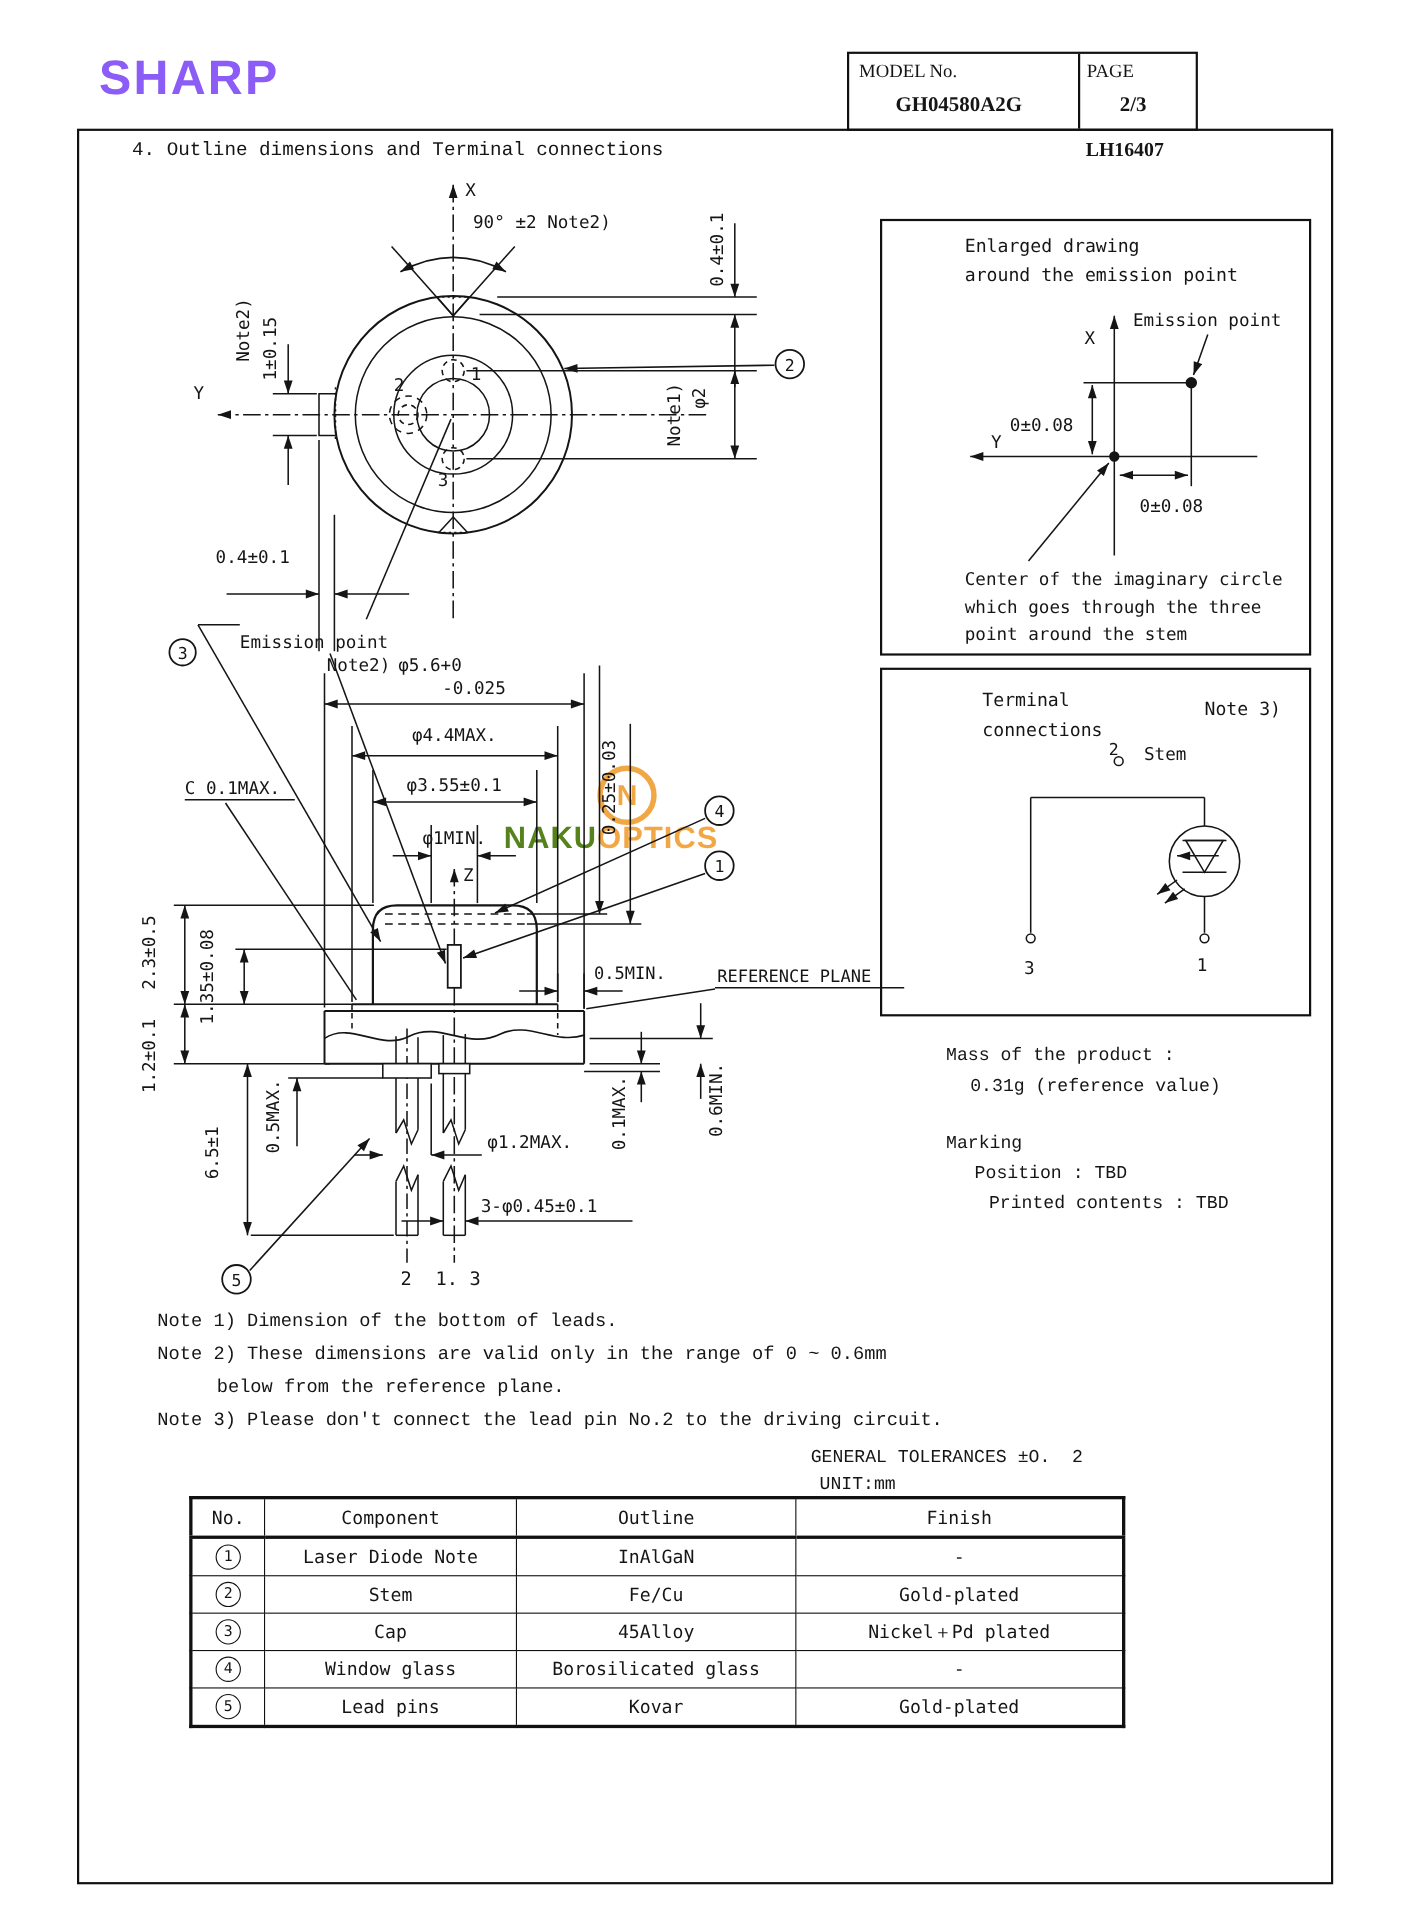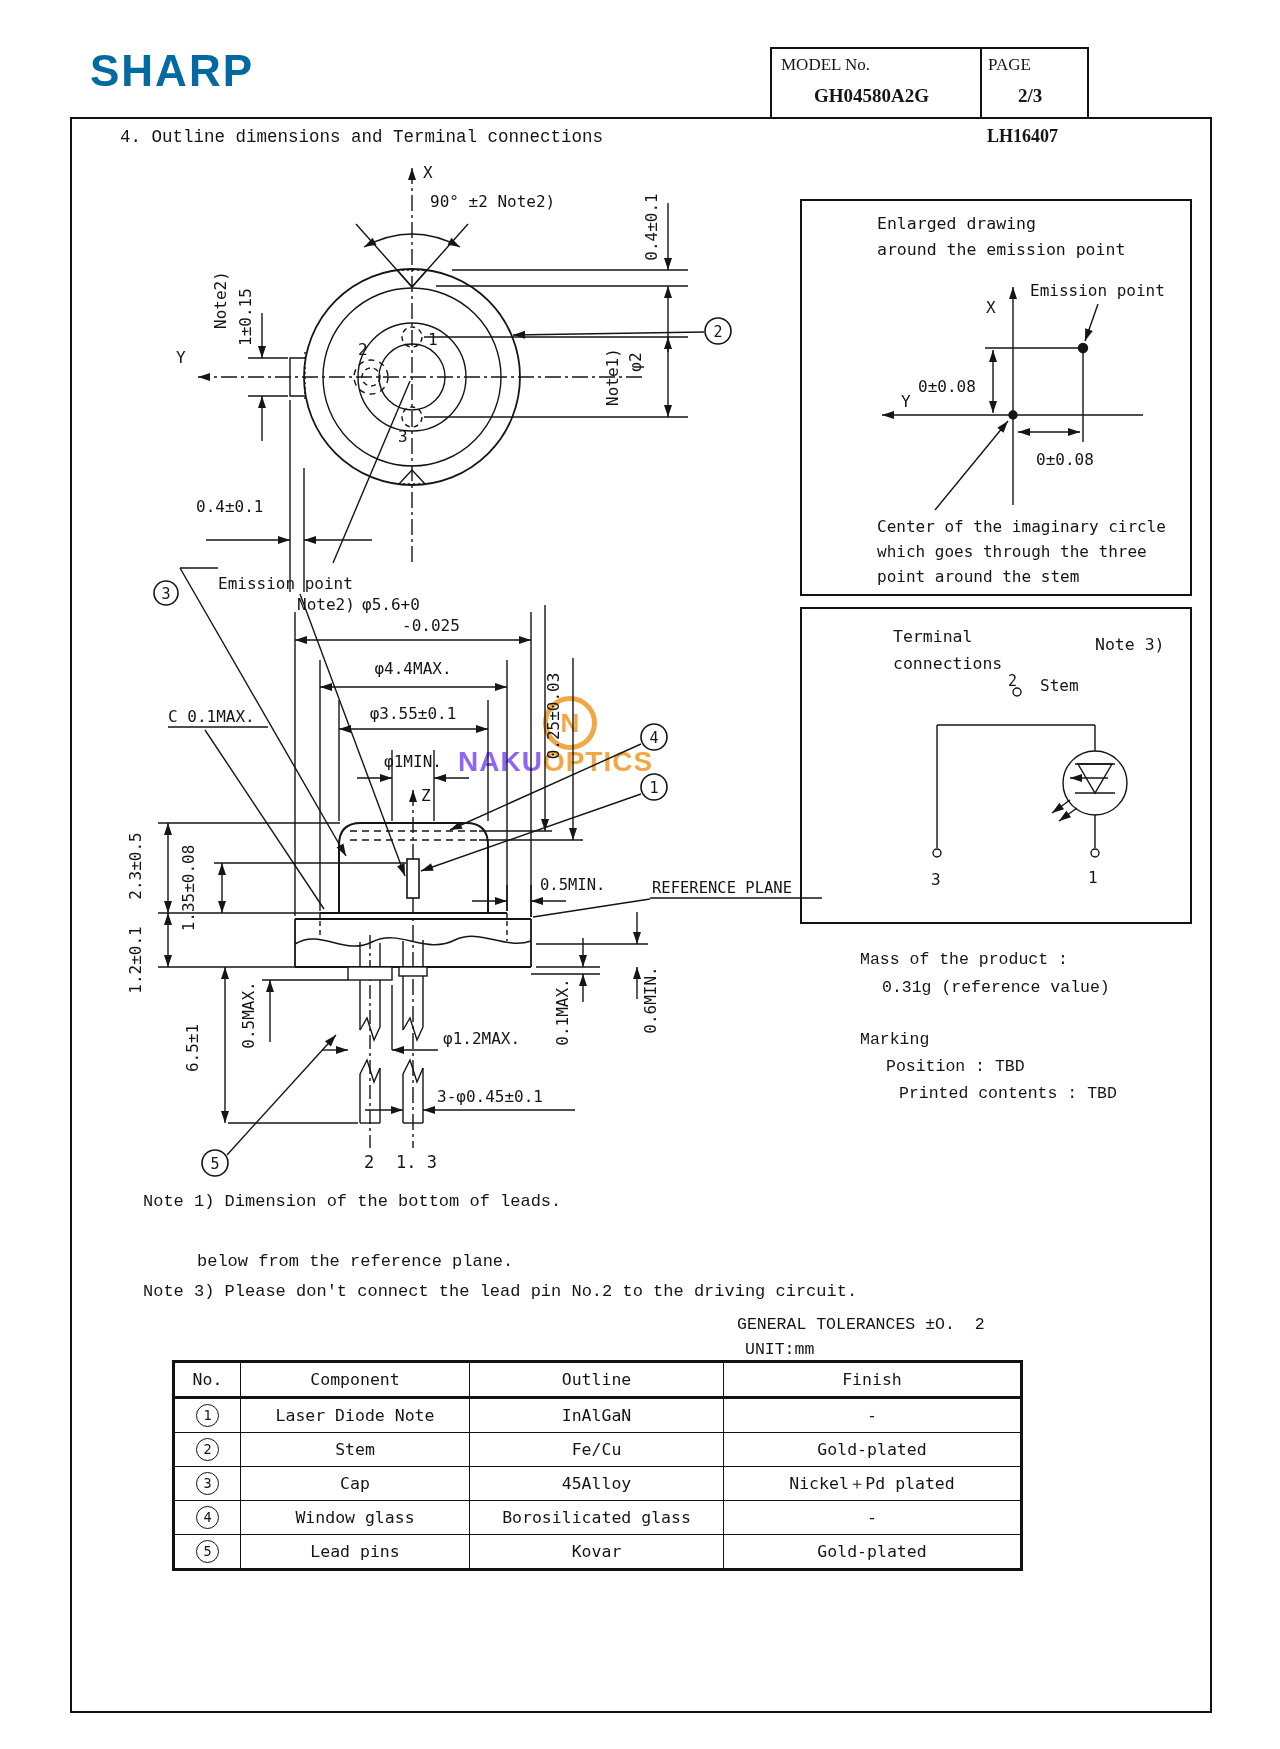--- a/index.html
+++ b/index.html
@@ -34,47 +34,48 @@
 </head>
 <body>
 
 <div id="page">
 
   <div id="watermark">
     <div id="wm-ring">
       <span>N</span>
     </div>
     <div id="wm-text">
-      <span style="color:#8b5cf6">NAKU</span><span style="color:#f2a33c">OPTICS</span>
+      <span style="color:#4d7c0f">NAKU</span><span style="color:#f2a33c">OPTICS</span>
     </div>
   </div>
 
   <div class="abs" id="pageborder"></div>
 
-  <div class="abs" id="brand" style="color:#0369a1">SHARP</div>
+  <div class="abs" id="brand" style="color:#8b5cf6">SHARP</div>
   <div class="abs" id="modelbox">
     <div class="vdiv"></div>
     <div class="abs serif t17" style="left:9px;top:6px">MODEL No.</div>
     <div class="abs serif" style="left:42px;top:36px;font-size:19px;font-weight:bold">GH04580A2G</div>
     <div class="abs serif t17" style="left:216px;top:6px">PAGE</div>
     <div class="abs serif" style="left:246px;top:36px;font-size:19px;font-weight:bold">2/3</div>
   </div>
   <div class="abs htext mono" style="left:120px;top:127px;font-size:17.5px">4. Outline dimensions and Terminal connections</div>
   <div class="abs htext serif" style="left:987px;top:126px;font-size:18px;font-weight:bold">LH16407</div>
 
   <div class="abs" style="left:800px;top:199px;width:388px;height:393px;border:2.2px solid #111;z-index:1"></div>
   <div class="abs" style="left:800px;top:607px;width:388px;height:313px;border:2.2px solid #111;z-index:1"></div>
 
   <div class="abs htext mono" style="left:860px;top:950px;font-size:16.5px">Mass of the product :</div>
   <div class="abs htext mono" style="left:882px;top:978px;font-size:16.5px">0.31g (reference value)</div>
   <div class="abs htext mono" style="left:860px;top:1030px;font-size:16.5px">Marking</div>
   <div class="abs htext mono" style="left:886px;top:1057px;font-size:16.5px">Position : TBD</div>
   <div class="abs htext mono" style="left:899px;top:1084px;font-size:16.5px">Printed contents : TBD</div>
 
   <div class="abs htext mono" style="left:143px;top:1192px;font-size:17px">Note 1) Dimension of the bottom of leads.</div>
+  <div class="abs htext mono" style="left:143px;top:1222px;font-size:17px">Note 2) These dimensions are valid only in the range of 0 ~ 0.6mm</div>
   <div class="abs htext mono" style="left:197px;top:1252px;font-size:17px">below from the reference plane.</div>
   <div class="abs htext mono" style="left:143px;top:1282px;font-size:17px">Note 3) Please don't connect the lead pin No.2 to the driving circuit.</div>
   <div class="abs htext mono" style="left:737px;top:1315px;font-size:16.5px">GENERAL TOLERANCES ±O.  2</div>
   <div class="abs htext mono" style="left:745px;top:1340px;font-size:16.5px">UNIT:mm</div>
 
   <table id="parts">
     <thead>
       <tr>
         <th style="width:65px">No.</th>
         <th style="width:228px">Component</th>

